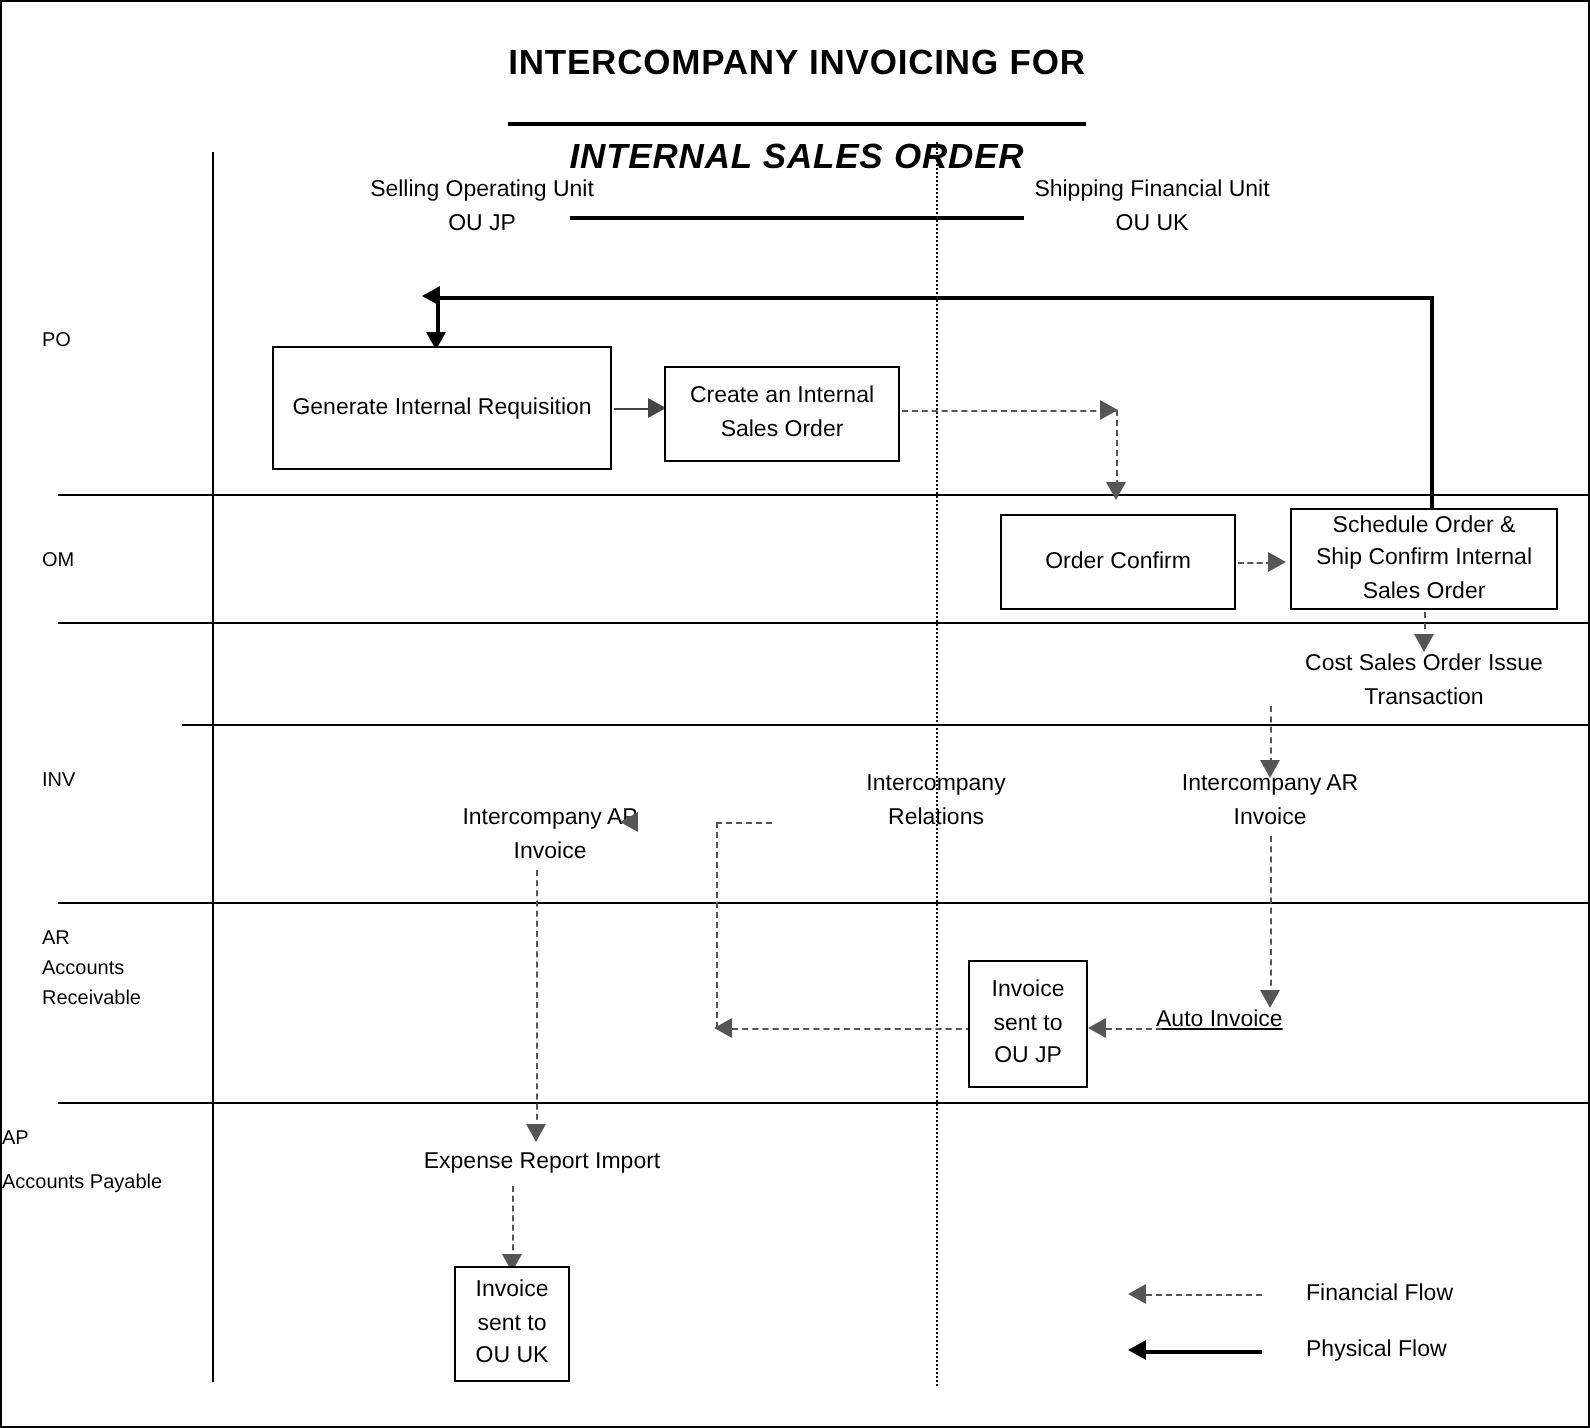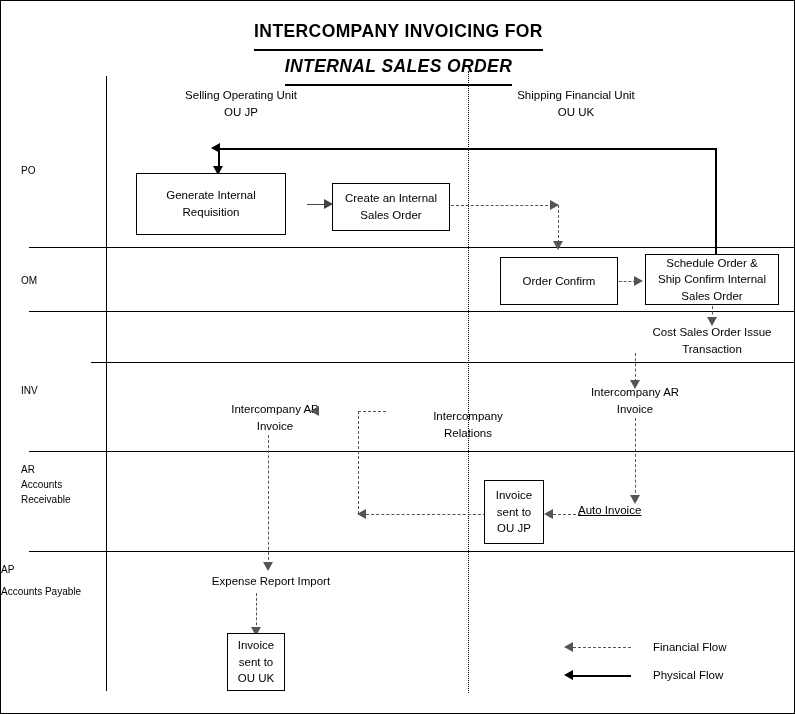--- a/index.html
+++ b/index.html
@@ -25,21 +25,21 @@
     width: 795px;
     text-align: center;
   }
   .title-line {
     display: inline-block;
     font-size: 17.5px;
     font-weight: bold;
     letter-spacing: 0.4px;
     color: #000;
     border-bottom: 2.5px solid #000;
-    padding-bottom: 6px;
+    padding-bottom: 18px;
     line-height: 1.25;
   }
   .title-line.second { margin-top: 5px; font-style: italic; }
 
   
   .vline-left {
     position: absolute;
     left: 105px;
     top: 75px;
     width: 0;
@@ -193,21 +193,21 @@
   </div>
 
   <div class="seg solid-v" style="left:714px; top:147px; height:110px;"></div>
 
   <div class="seg solid-h" style="left:217px; top:147px; width:499px;"></div>
 
   <div class="seg solid-v" style="left:217px; top:147px; height:21px;"></div>
   <div class="ah blk ah-down" style="left:212px; top:165px;"></div>
   <div class="ah blk ah-left" style="left:210px; top:142px;"></div>
 
-  <div class="pbox" style="left:135px; top:172px; width:150px; height:62px;">
+  <div class="pbox" style="left:135px; top:172px; width:170px; height:62px;">
     <span>Generate Internal Requisition</span>
   </div>
 
   <div class="seg thin-h" style="left:306px; top:203px; width:19px;"></div>
   <div class="ah dgy ah-right" style="left:323px; top:198px;"></div>
 
   <div class="pbox" style="left:331px; top:182px; width:118px; height:48px; flex-direction:column;">
     <span>Create an Internal</span>
     <span>Sales Order</span>
   </div>
@@ -239,21 +239,21 @@
   </div>
 
   <div class="seg dash-v" style="left:634px; top:352px; height:29px;"></div>
   <div class="ah gry ah-down" style="left:629px; top:379px;"></div>
 
   <div class="flabel" style="left:194px; top:400px; width:160px;">
     <div>Intercompany AP</div>
     <div>Invoice</div>
   </div>
 
-  <div class="flabel" style="left:397px; top:383px; width:140px;margin-top:24px;">
+  <div class="flabel" style="left:397px; top:383px; width:140px;">
     <div>Intercompany</div>
     <div>Relations</div>
   </div>
 
   <div class="flabel" style="left:564px; top:383px; width:140px;">
     <div>Intercompany AR</div>
     <div>Invoice</div>
   </div>
 
   <div class="seg dash-v" style="left:634px; top:417px; height:80px;"></div>

